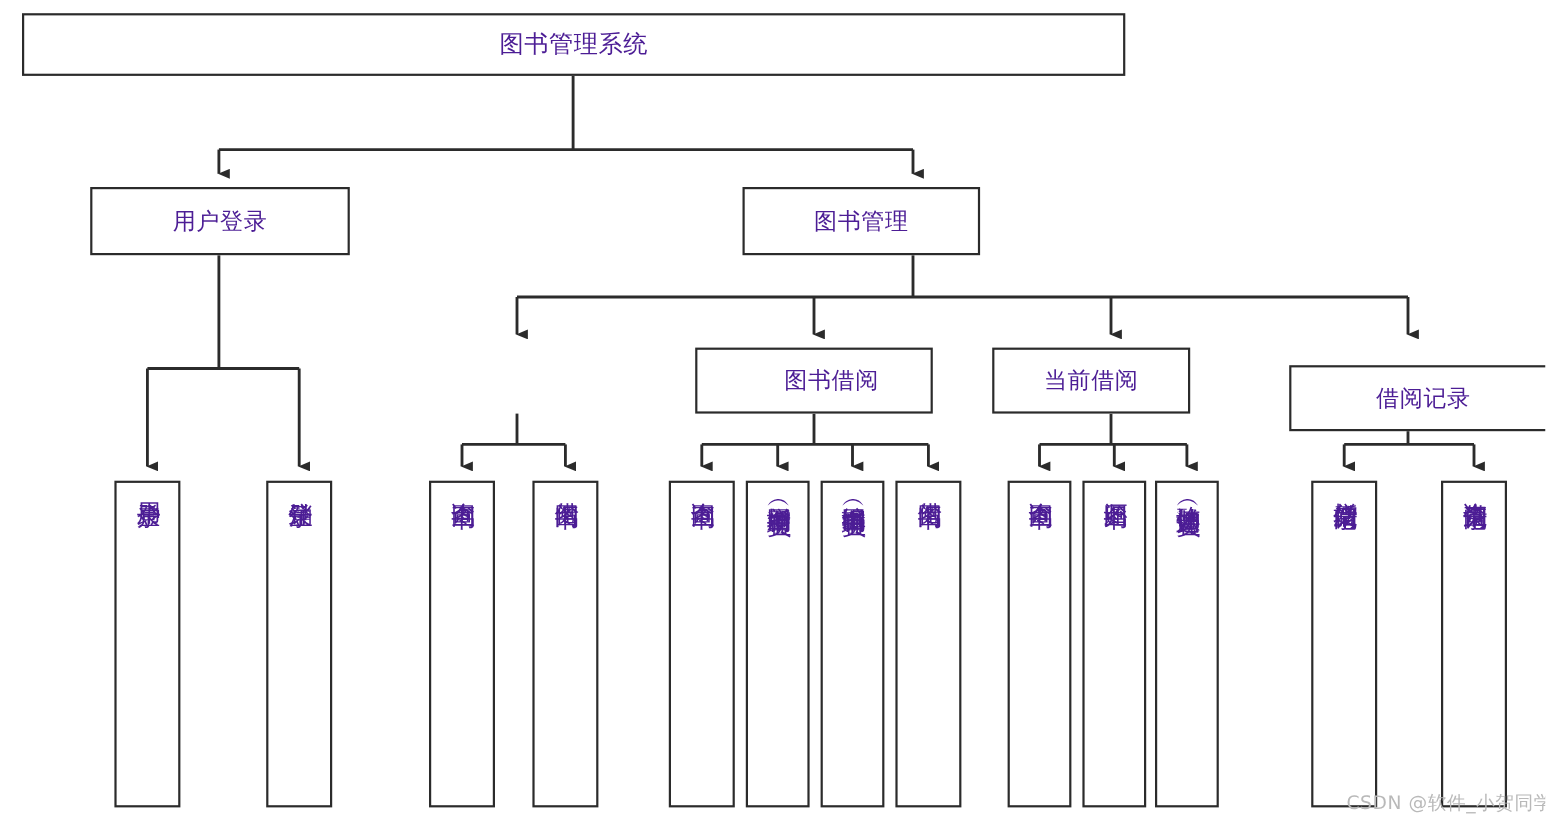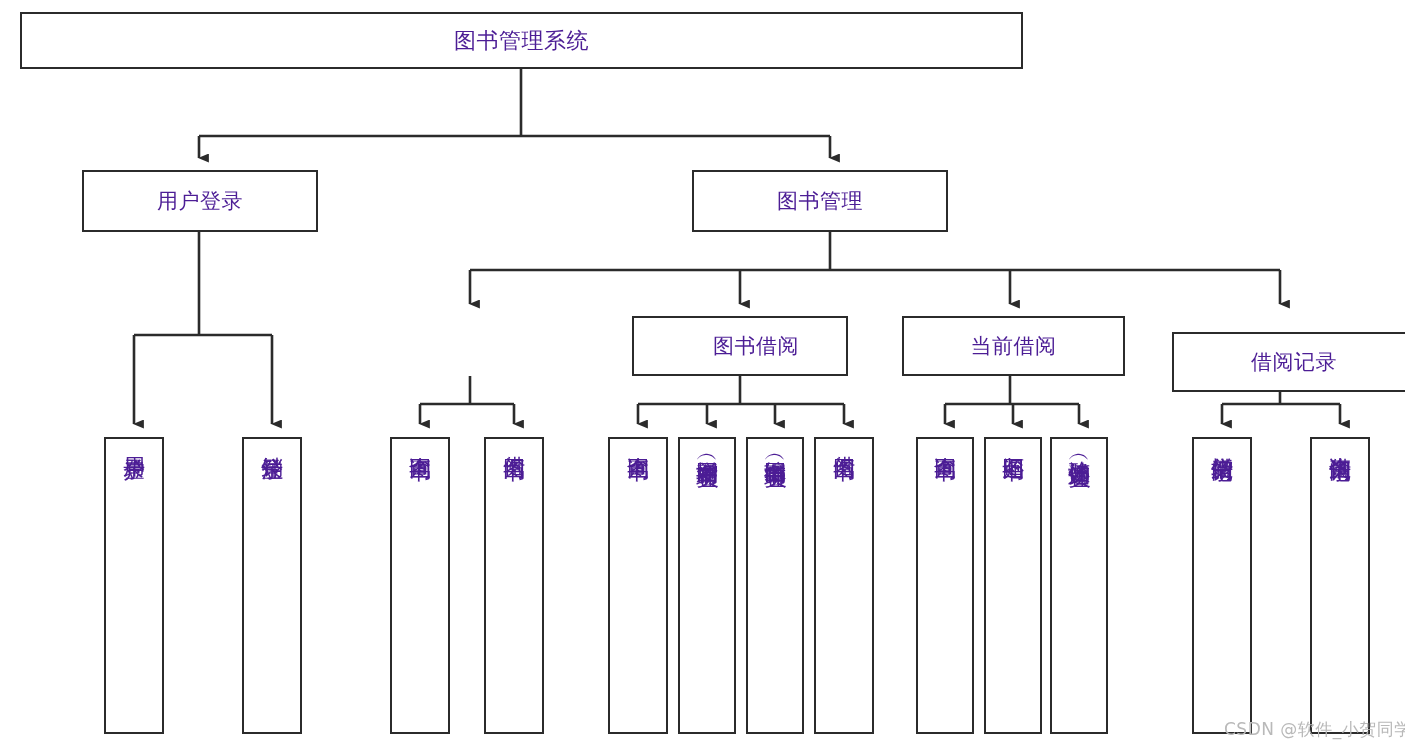--- a/index.html
+++ b/index.html
@@ -136,28 +136,28 @@
     </g>
   </svg>
 
   <div class="node horiz root" style="left:20px; top:12px; width:1003px; height:57px;">
     <span class="label">图书管理系统</span>
   </div>
 
   <div class="node horiz" style="left:82px; top:170px; width:236px; height:62px;">
     <span class="label">用户登录</span>
   </div>
-  <div class="node horiz" style="left:692px; top:170px; width:256px; height:62px;">
+  <div class="node horiz" style="left:675px; top:170px; width:216px; height:62px;">
     <span class="label">图书管理</span>
   </div>
 
   <div class="node horiz" style="left:632px; top:316px; width:216px; height:60px;padding-left:32px;">
     <span class="label">图书借阅</span>
   </div>
-  <div class="node horiz" style="left:902px; top:316px; width:223px; height:60px;">
+  <div class="node horiz" style="left:902px; top:316px; width:180px; height:60px;">
     <span class="label">当前借阅</span>
   </div>
   <div class="node horiz" style="left:1172px; top:332px; width:244px; height:60px;">
     <span class="label">借阅记录</span>
   </div>
 
   <div class="node vert" style="left:104px; top:437px; width:60px; height:297px;">
     <span class="label">用户登录</span>
   </div>
   <div class="node vert" style="left:242px; top:437px; width:60px; height:297px;">

